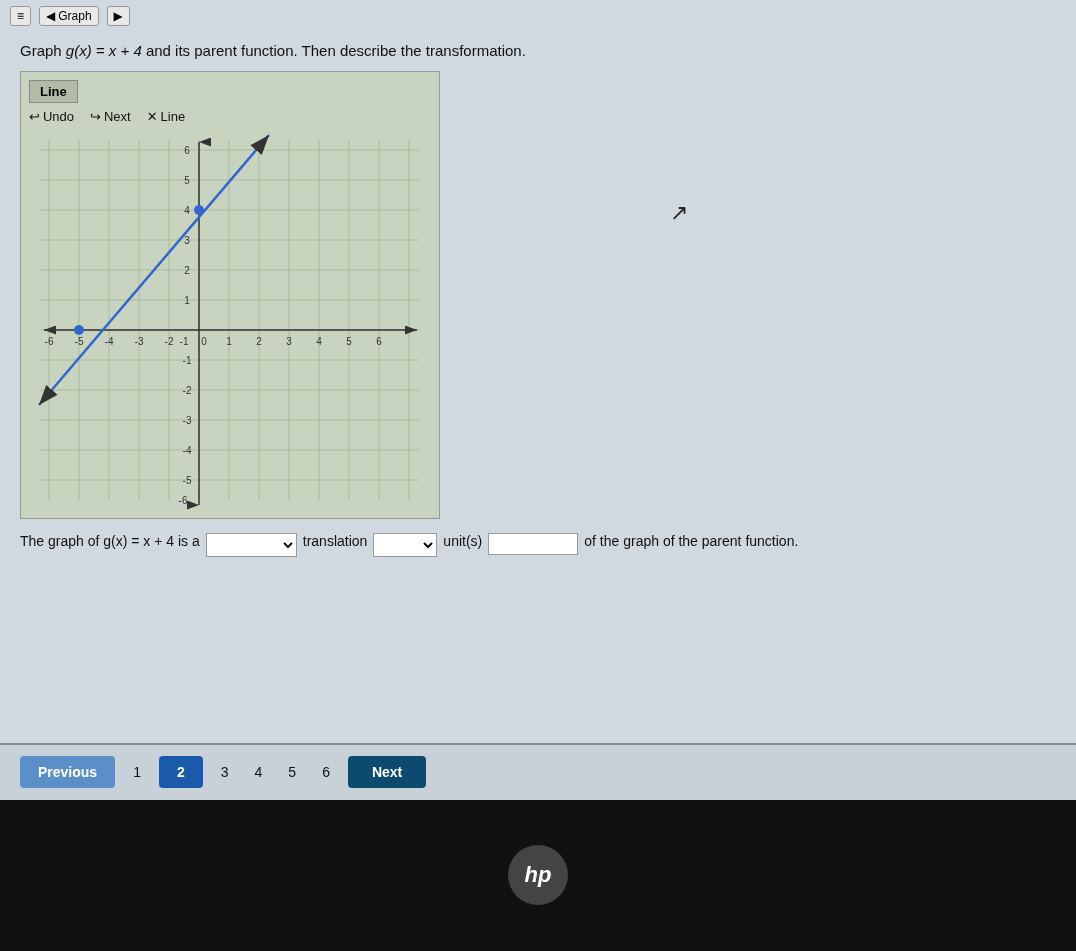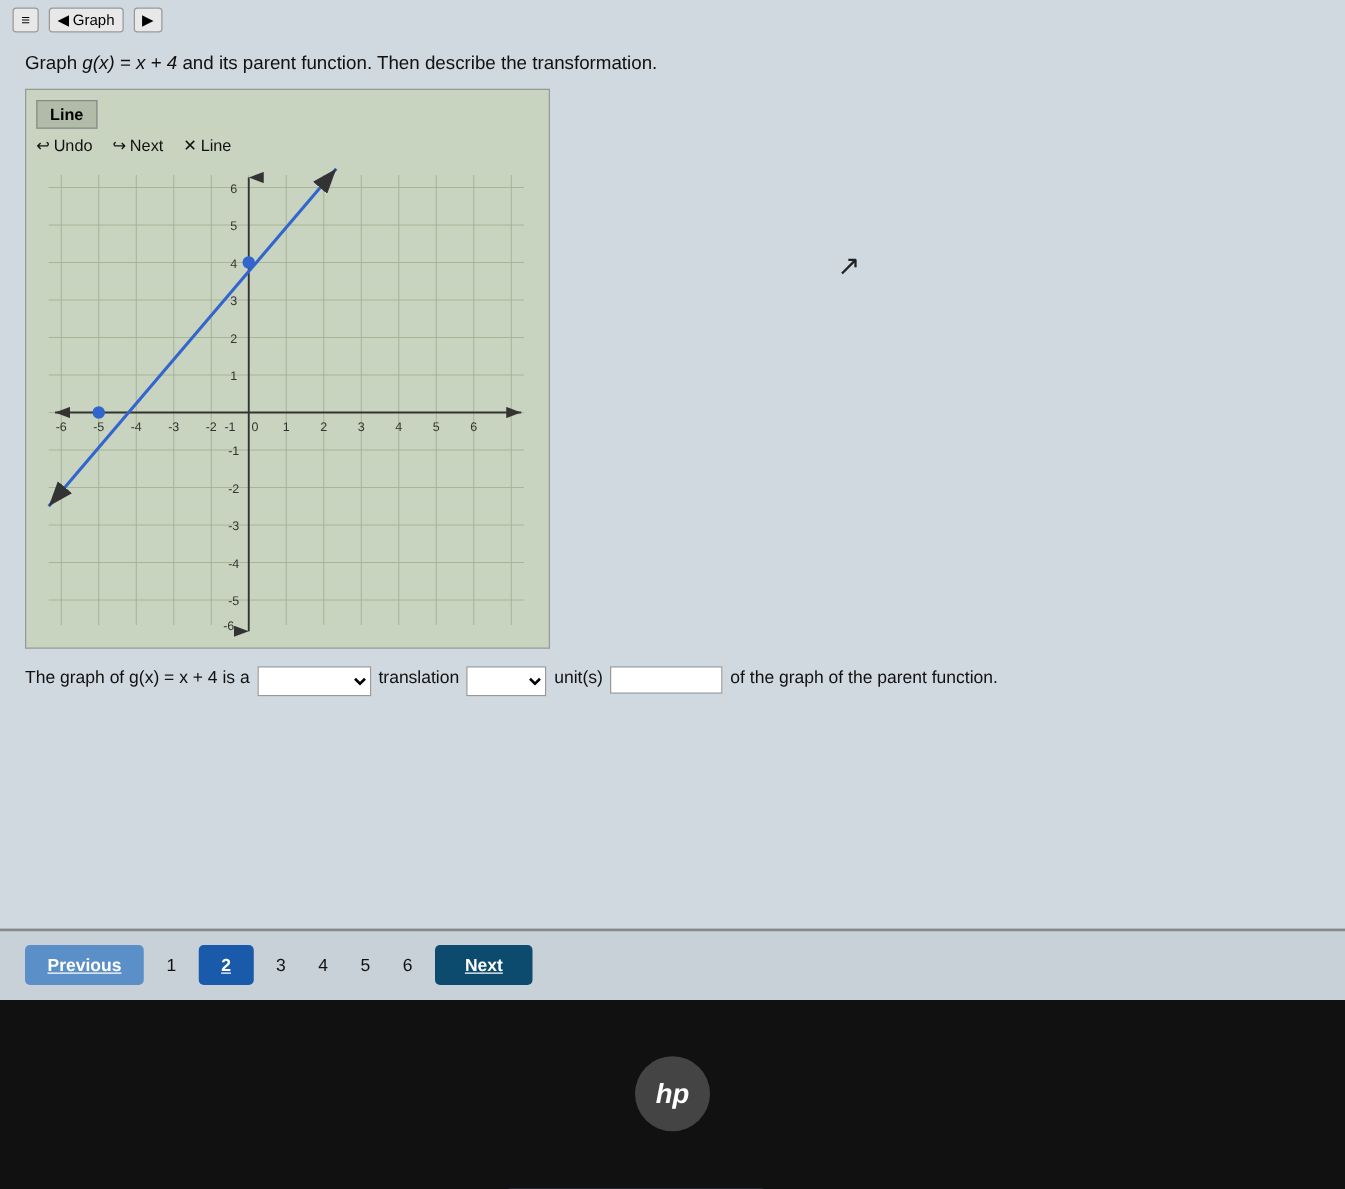--- a/index.html
+++ b/index.html
@@ -108,21 +108,20 @@
     }
     .nav-btn {
       background: #5a8fc8;
       color: white;
       border: none;
       border-radius: 4px;
       padding: 8px 18px;
       font-size: 14px;
       font-weight: bold;
       cursor: pointer;
-      text-decoration: underline;
     }
     .nav-btn.current {
       background: #1a5aaa;
     }
     .nav-btn.next-btn {
       background: #0c4a6e;
       padding: 8px 24px;
     }
     .nav-num {
       background: transparent;

